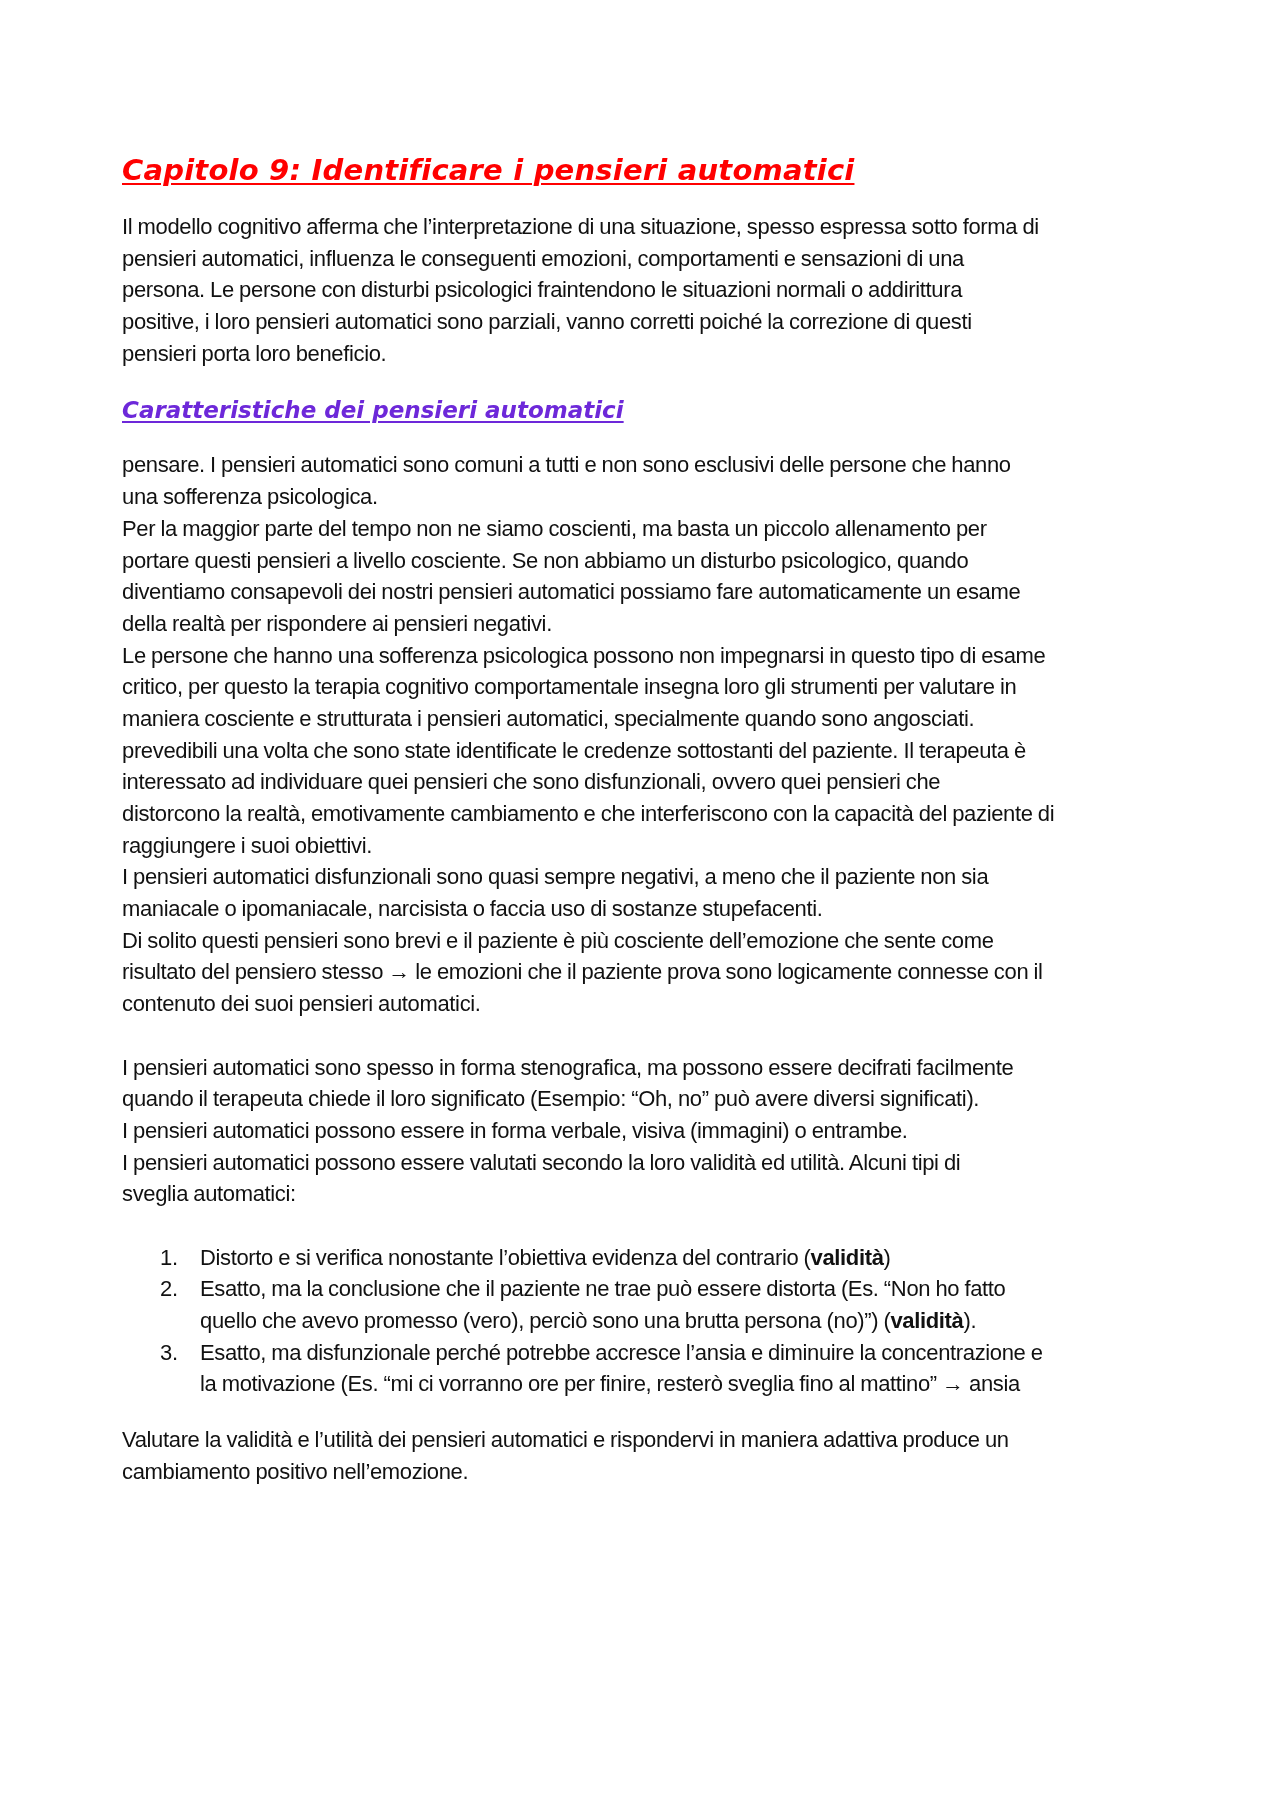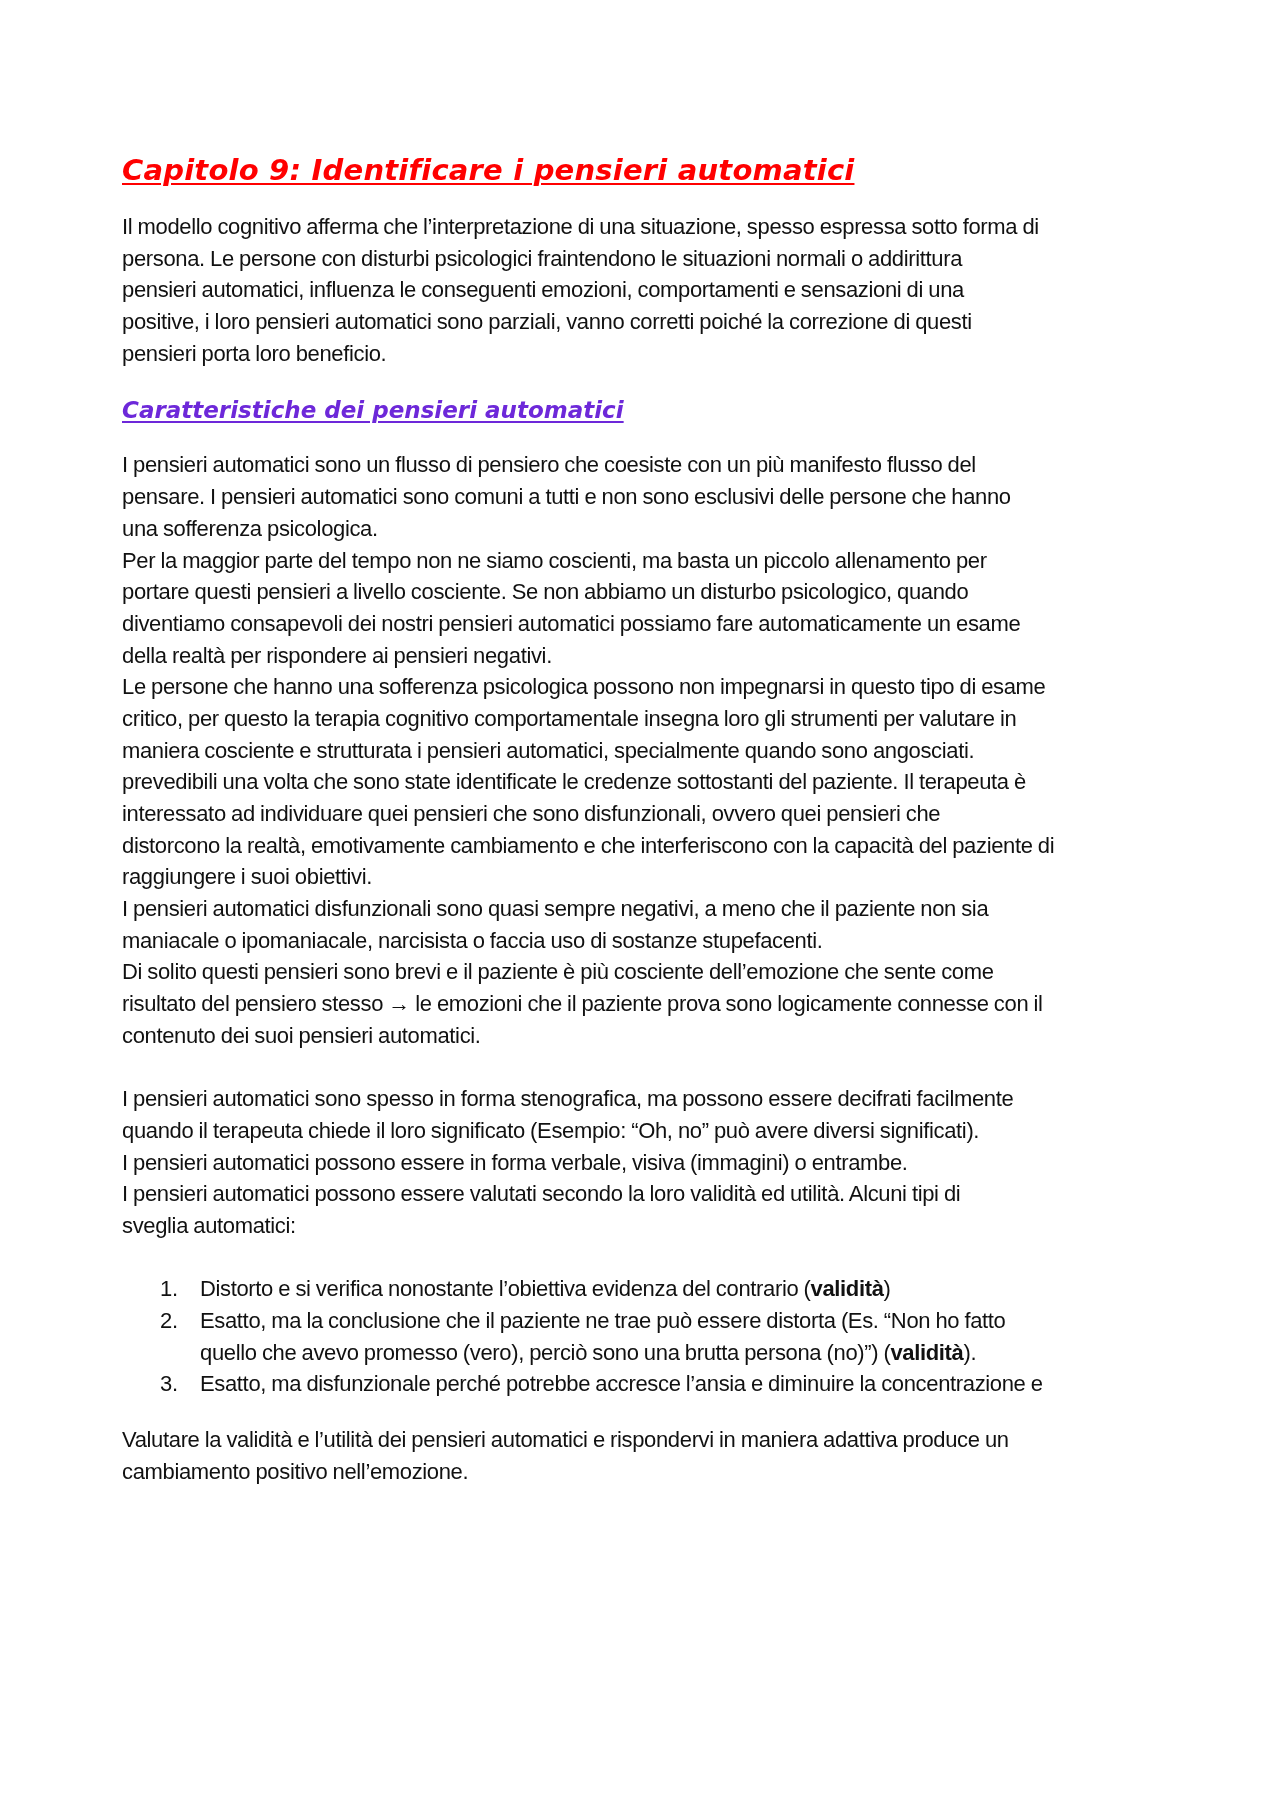--- a/index.html
+++ b/index.html
@@ -29,30 +29,29 @@
 </head>
 <body>
 
 <div class="page">
   <div class="content">
 
     <h1 class="title">Capitolo 9: Identificare i pensieri automatici</h1>
 
     <div class="p" style="margin-top:21px;">
       <span class="line">Il modello cognitivo afferma che l’interpretazione di una situazione, spesso espressa sotto forma di</span>
+      <span class="line">pensieri automatici, influenza le conseguenti emozioni, comportamenti e sensazioni di una</span>
       <span class="line">persona. Le persone con disturbi psicologici fraintendono le situazioni normali o addirittura</span>
-      <span class="line">pensieri automatici, influenza le conseguenti emozioni, comportamenti e sensazioni di una</span>
       <span class="line">positive, i loro pensieri automatici sono parziali, vanno corretti poiché la correzione di questi</span>
       <span class="line">pensieri porta loro beneficio.</span>
     </div>
 
     <h2 class="section" style="margin-top:24px;">Caratteristiche dei pensieri automatici</h2>
 
     <div class="p" style="margin-top:22px;">
-      <span class="line">I pensieri automatici sono un flusso di pensiero che coesiste con un più manifesto flusso del</span>
       <span class="line">pensare. I pensieri automatici sono comuni a tutti e non sono esclusivi delle persone che hanno</span>
       <span class="line">una sofferenza psicologica.</span>
       <span class="line">Per la maggior parte del tempo non ne siamo coscienti, ma basta un piccolo allenamento per</span>
       <span class="line">portare questi pensieri a livello cosciente. Se non abbiamo un disturbo psicologico, quando</span>
       <span class="line">diventiamo consapevoli dei nostri pensieri automatici possiamo fare automaticamente un esame</span>
       <span class="line">della realtà per rispondere ai pensieri negativi.</span>
       <span class="line">Le persone che hanno una sofferenza psicologica possono non impegnarsi in questo tipo di esame</span>
       <span class="line">critico, per questo la terapia cognitivo comportamentale insegna loro gli strumenti per valutare in</span>
       <span class="line">maniera cosciente e strutturata i pensieri automatici, specialmente quando sono angosciati.</span>
       <span class="line">prevedibili una volta che sono state identificate le credenze sottostanti del paziente.  Il terapeuta è</span>
@@ -80,20 +79,21 @@
         <span class="line"><span>Distorto e si verifica nonostante l’obiettiva evidenza del contrario (</span><b>validità</b><span>)</span></span>
       </li>
       <li>
         <span class="num">2.</span>
         <span class="line"><span>Esatto, ma la conclusione che il paziente ne trae può essere distorta (Es. “Non ho fatto</span></span>
         <span class="line"><span>quello che avevo promesso (vero), perciò sono una brutta persona (no)”) (</span><b>validità</b><span>).</span></span>
       </li>
       <li>
         <span class="num">3.</span>
         <span class="line"><span>Esatto, ma disfunzionale perché potrebbe accresce l’ansia e diminuire la concentrazione e</span></span>
+        <span class="line"><span>la motivazione (Es. “mi ci vorranno ore per finire, resterò sveglia fino al mattino”  → ansia</span></span>
       </li>
     </ol>
 
     <div class="p" style="margin-top:24px;">
       <span class="line">Valutare la validità e l’utilità dei pensieri automatici e rispondervi in maniera adattiva produce un</span>
       <span class="line">cambiamento positivo nell’emozione.</span>
     </div>
 
   </div>
 </div>

